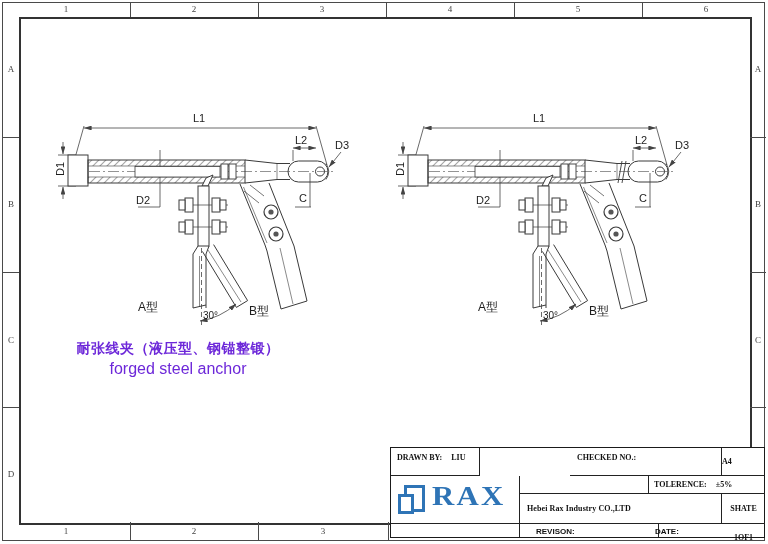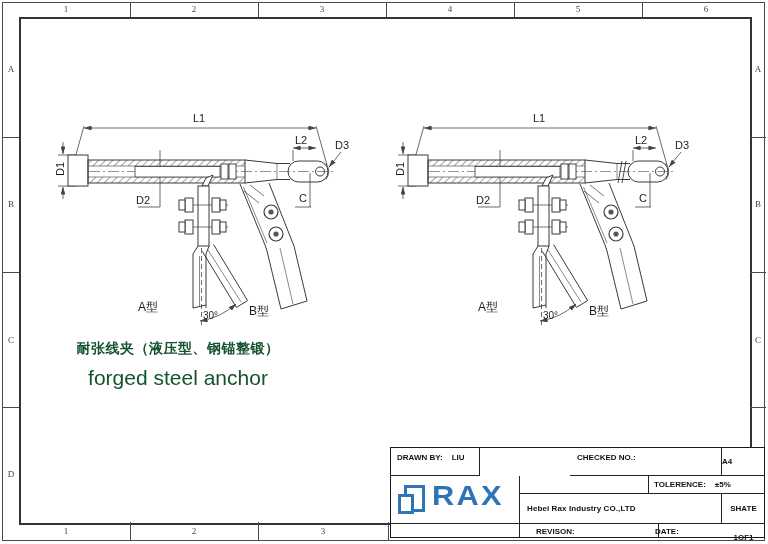--- a/index.html
+++ b/index.html
@@ -17,30 +17,30 @@
   .dim{position:absolute;font-size:11px;color:#1d1d1d;white-space:nowrap;}
   .dim-d1{left:-2px;top:68px;width:24px;text-align:center;transform:rotate(-90deg);}
   .dim-l1{left:143px;top:17px;}
   .dim-l2{left:245px;top:39px;}
   .dim-d3{left:285px;top:44px;}
   .dim-d2{left:86px;top:99px;}
   .dim-c{left:249px;top:97px;}
   .dim-angle{left:153px;top:215px;font-size:10px;}
   .dim-ta{left:88px;top:204px;font-size:12px;}
   .dim-tb{left:199px;top:208px;font-size:12px;}
-  .cap{position:absolute;top:245px;text-align:center;color:#14532d;}
+  .cap{position:absolute;top:245px;text-align:center;color:#6d28d9;}
   .drawing-left .cap{left:23px;width:210px;}
   .drawing-right .cap{left:80px;width:212px;}
   .cap .zh{font-weight:bold;font-size:14px;letter-spacing:.5px;}
-  .cap .en{font-size:21px;margin-top:8px;}
+  .cap .en{font-size:16px;margin-top:2px;}
 
   .tb{position:absolute;left:390px;top:447px;width:375px;height:91px;background:#fff;
       border:1.5px solid #1a1a1a;box-sizing:border-box;}
   .tb .cell{position:absolute;box-sizing:border-box;font-size:8px;font-weight:bold;color:#111;}
-  .tb .bR{border-right:1px solid #222;} .tb .bB{border-bottom:1px solid #222;}
+  .tb .bR{border-right:1px solid #222;} .tb .bB{border-bottom:1px solid #222;font-family:Liberation Serif, serif;}
   .c-r1a{left:0;top:0;width:89px;height:28px;padding:5px 0 0 6px;}
   .c-r1b{left:89px;top:0;width:90px;height:28px;padding:5px 0 0 7px;}
   .c-r1c{left:179px;top:0;width:152px;height:28px;padding:5px 0 0 7px;}
   .c-r1d{left:331px;top:0;width:43px;height:28px;font-size:15px;font-weight:600;line-height:27px;}
   .c-logo{left:0;top:28px;width:129px;height:48px;}
   .c-tol-sp{left:129px;top:28px;width:129px;height:18px;}
   .c-tol{left:258px;top:28px;width:116px;height:18px;padding:4px 12px 0 5px;}
   .c-comp{left:129px;top:46px;width:202px;height:30px;font-size:17px;line-height:29px;padding-left:7px;letter-spacing:.1px;white-space:nowrap;}
   .c-shate{left:331px;top:46px;width:43px;height:30px;font-size:7px;text-align:center;line-height:29px;}
   .c-r3a{left:0;top:76px;width:129px;height:13px;}

